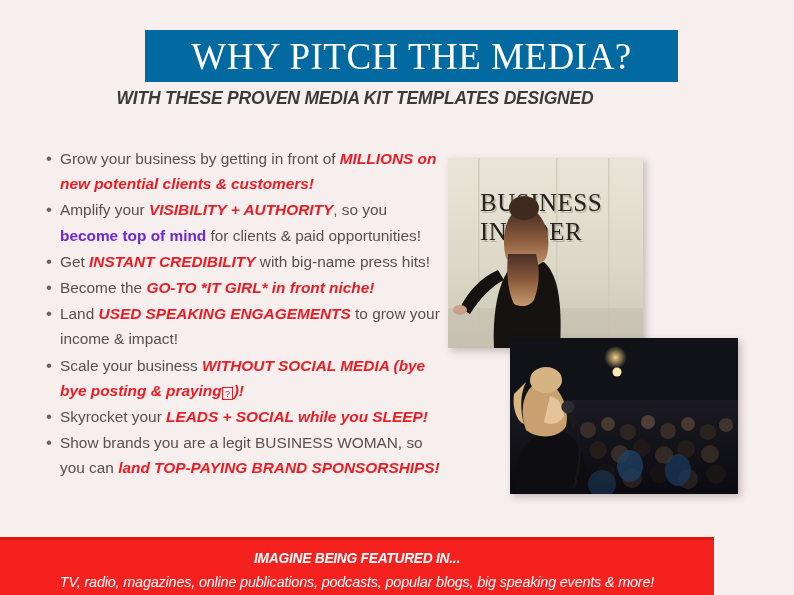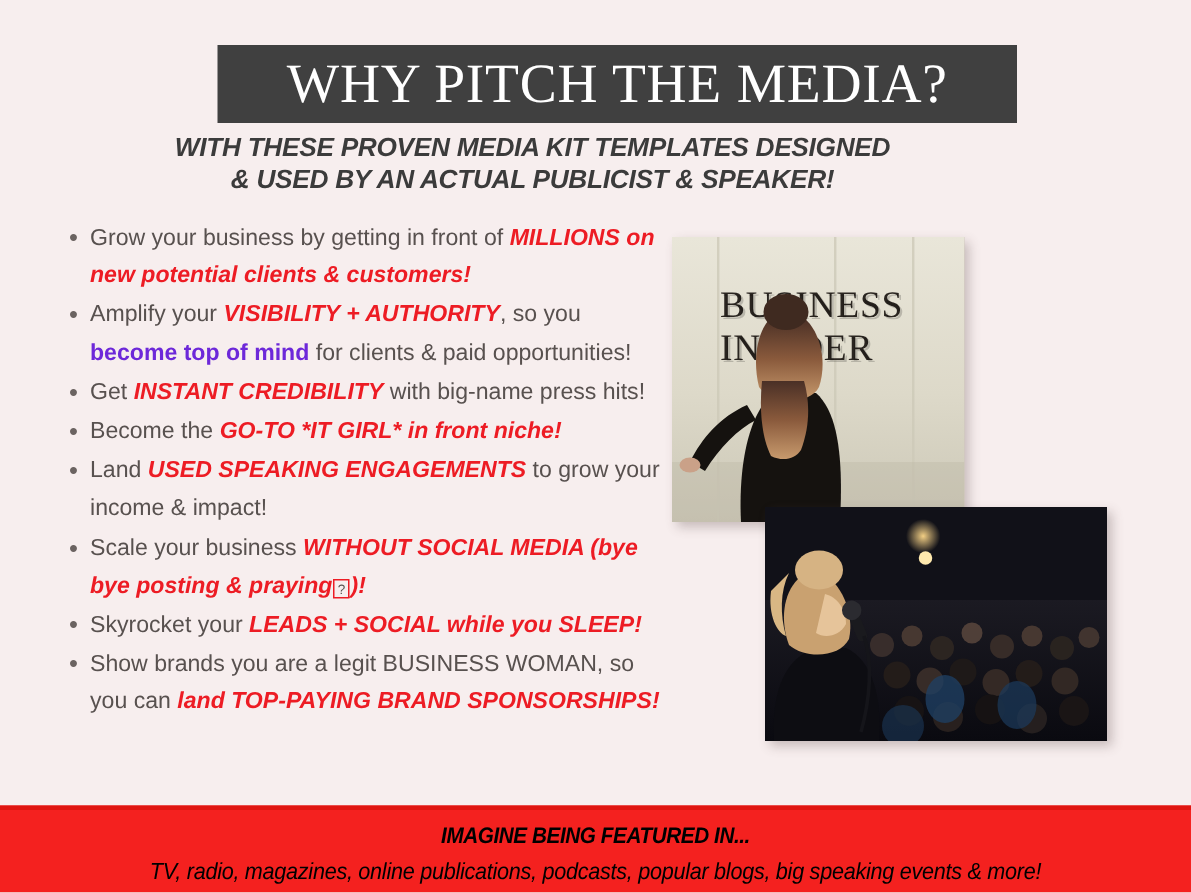--- a/index.html
+++ b/index.html
@@ -15,21 +15,21 @@
     position: relative;
   }
 
   
   .title-band {
     position: absolute;
     left: 145px;
     top: 30px;
     width: 533px;
     height: 52px;
-    background: #404040;
+    background: #0369a1;
     display: flex;
     align-items: center;
     justify-content: center;
   }
   .title-text {
     font-family: "Liberation Serif", "DejaVu Serif", serif;
     font-size: 37px;
     letter-spacing: 0.5px;
     color: #ffffff;
     white-space: nowrap;
@@ -123,27 +123,27 @@
     width: 228px;
     height: 156px;
   }
   .photo svg { display: block; }
 
   
   .footer {
     position: absolute;
     left: 0;
     bottom: 0;
-    width: 794px;
+    width: 714px;
     height: 58px;
     background: #f4211f;
     border-top: 3px solid #e01510;
     box-sizing: border-box;
     text-align: center;
-    color: #000000;
+    color: #ffffff;
   }
   .footer-head {
     font-size: 15px;
     font-weight: bold;
     font-style: italic;
     letter-spacing: -0.3px;
     margin-top: 9px;
     transform: scaleX(0.92);
   }
   .footer-sub {
@@ -157,21 +157,20 @@
 </style>
 </head>
 <body>
 
 <div class="title-band">
   <div class="title-text">WHY PITCH THE MEDIA?</div>
 </div>
 
 <div class="subtitle">
   <div>WITH THESE PROVEN MEDIA KIT TEMPLATES DESIGNED</div>
-  <div>&amp; USED BY AN ACTUAL PUBLICIST &amp; SPEAKER!</div>
 </div>
 
 <div class="bullets" id="bullet-list">
     <div class="bullet-row">
       <div class="bullet-dot">•</div>
       <div class="bullet-text"><span>Grow your business by getting in front of </span><span class="r">MILLIONS on new potential clients &amp; customers!</span></div>
     </div>
     <div class="bullet-row">
       <div class="bullet-dot">•</div>
       <div class="bullet-text"><span>Amplify your </span><span class="r">VISIBILITY + AUTHORITY</span><span>, so you </span><span class="d">become top of mind</span><span> for clients &amp; paid opportunities!</span></div>

